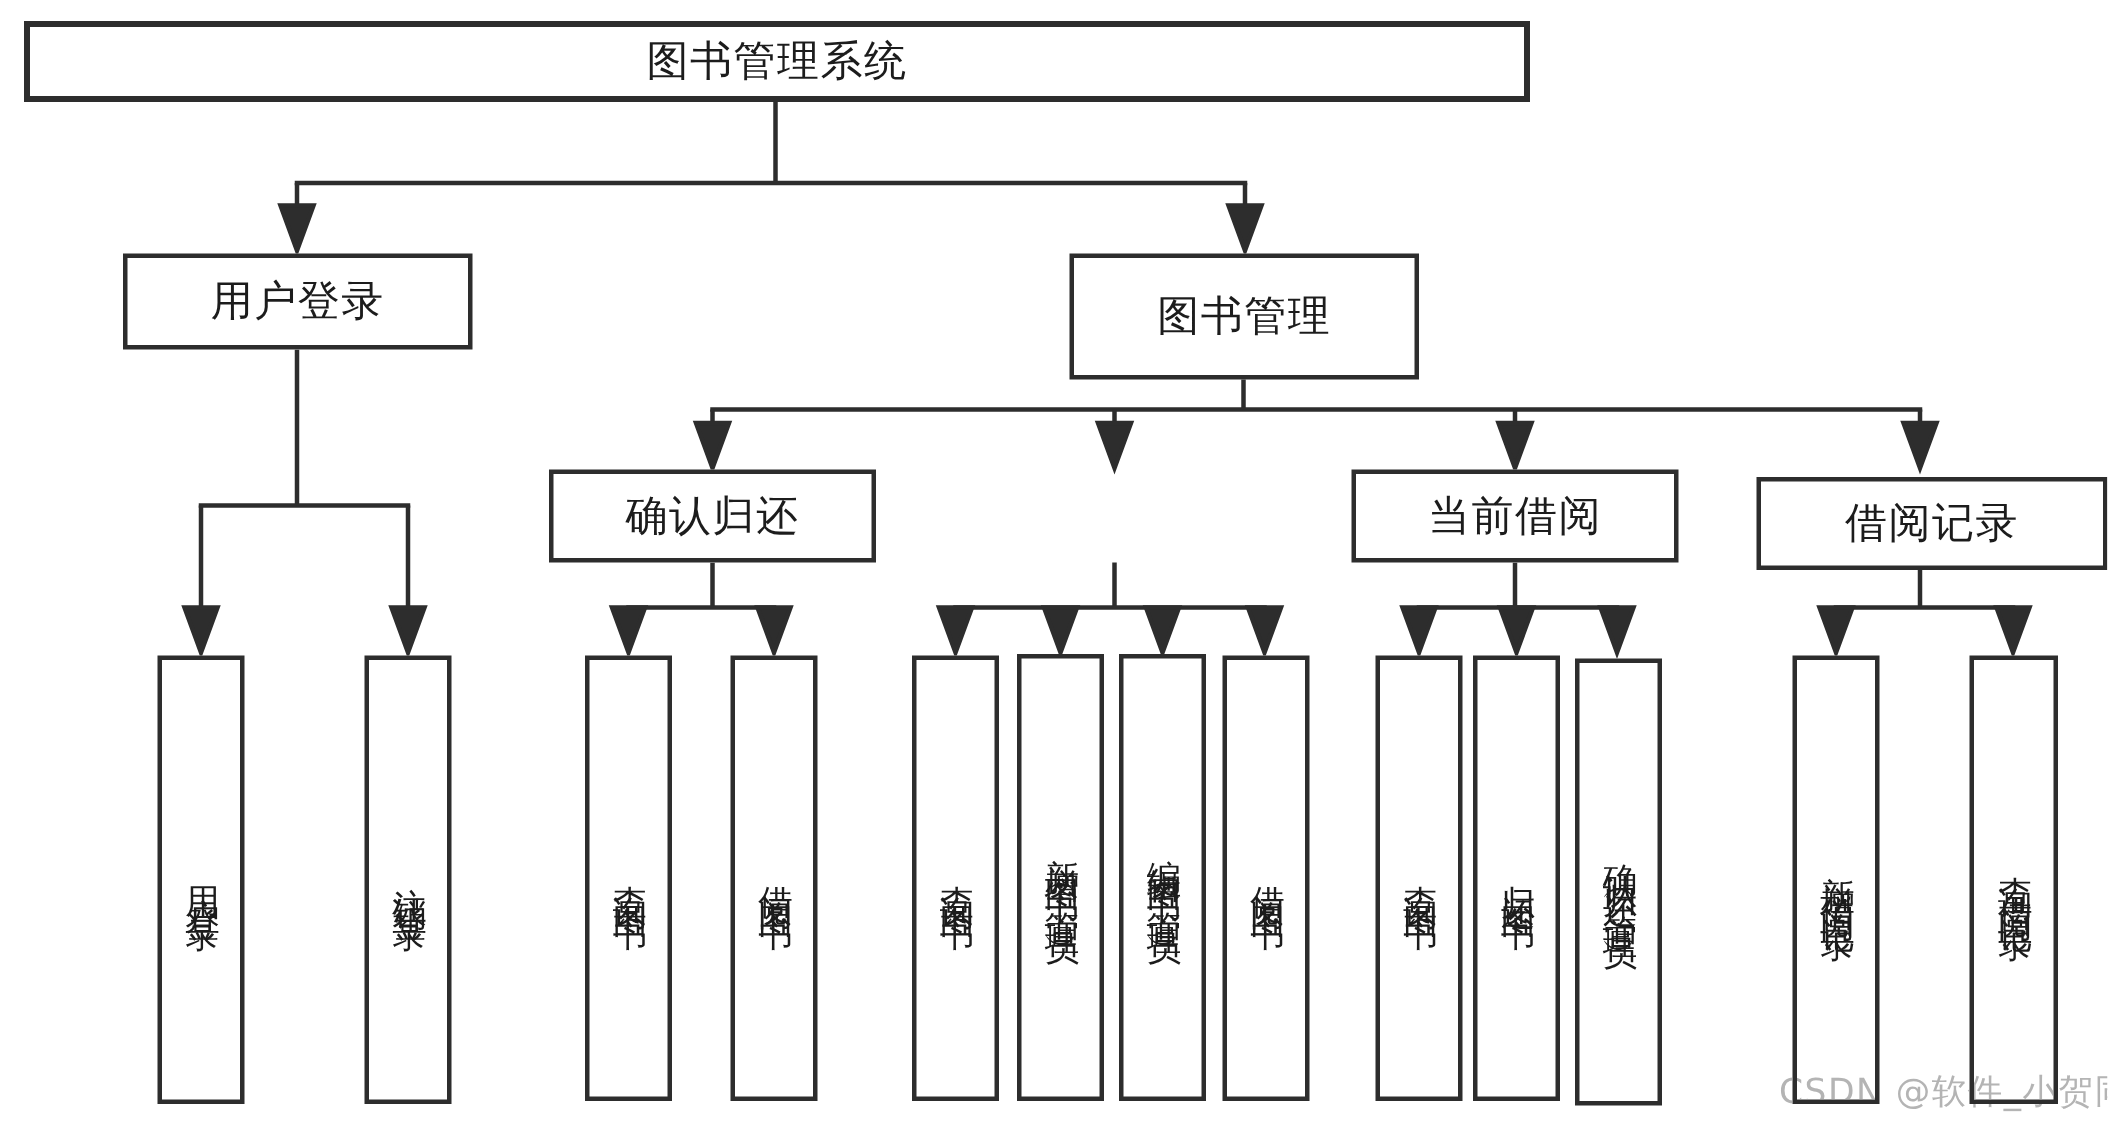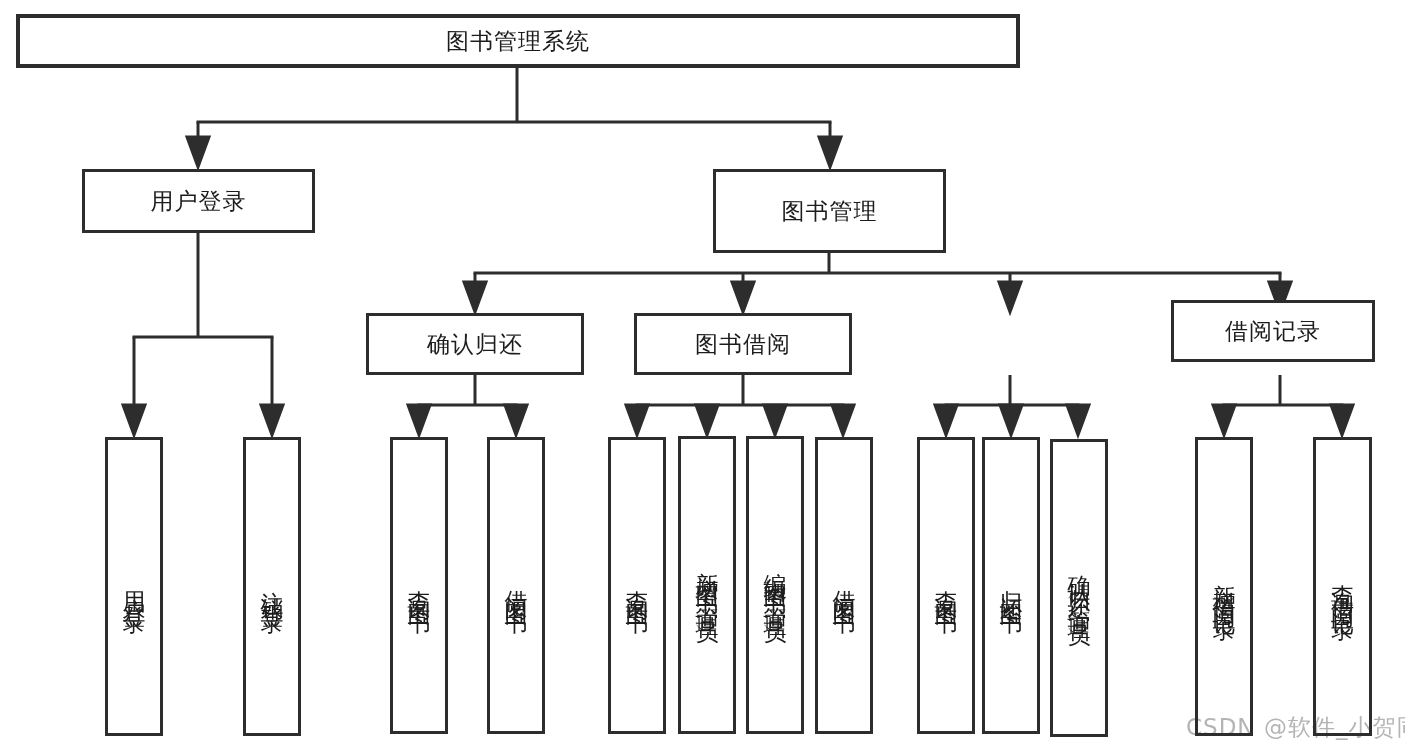--- a/index.html
+++ b/index.html
@@ -21,21 +21,21 @@
   }
   .node {
     position: absolute;
     box-sizing: border-box;
     background: #ffffff;
     border: 3px solid #2d2d2d;
     display: flex;
     align-items: center;
     justify-content: center;
     color: #1c1c1c;
-    font-size: 23px;
+    font-size: 28px;
     letter-spacing: 1px;
     line-height: 1;
   }
   .node.root { border-width: 4px; }
   .vnode {
     position: absolute;
     box-sizing: border-box;
     background: #ffffff;
     border: 3px solid #2d2d2d;
     display: flex;
@@ -131,22 +131,22 @@
       <polygon points="1331,405 1353,405 1342,435"></polygon>
     </g>
   </svg>
 
   <div class="node root" style="left:16px; top:14px; width:1004px; height:54px;">图书管理系统</div>
 
   <div class="node" style="left:82px; top:169px; width:233px; height:64px;">用户登录</div>
   <div class="node" style="left:713px; top:169px; width:233px; height:84px;">图书管理</div>
 
   <div class="node" style="left:366px; top:313px; width:218px; height:62px;">确认归还</div>
-  <div class="node" style="left:634px; top:313px; width:218px; height:62px;">图书借阅</div>
-  <div class="node" style="left:1171px; top:300px; width:204px; height:62px;">借阅记录</div>
+  <div class="node" style="left:901px; top:313px; width:218px; height:62px;">当前借阅</div>
+  <div class="node" style="left:1171px; top:318px; width:234px; height:62px;">借阅记录</div>
 
   <div class="vnode" style="left:105px; top:437px; width:58px; height:299px;">
     <span class="vtext">用户登录</span>
   </div>
   <div class="vnode" style="left:243px; top:437px; width:58px; height:299px;">
     <span class="vtext">注销登录</span>
   </div>
 
   <div class="vnode" style="left:390px; top:437px; width:58px; height:297px;">
     <span class="vtext">查询图书</span>

